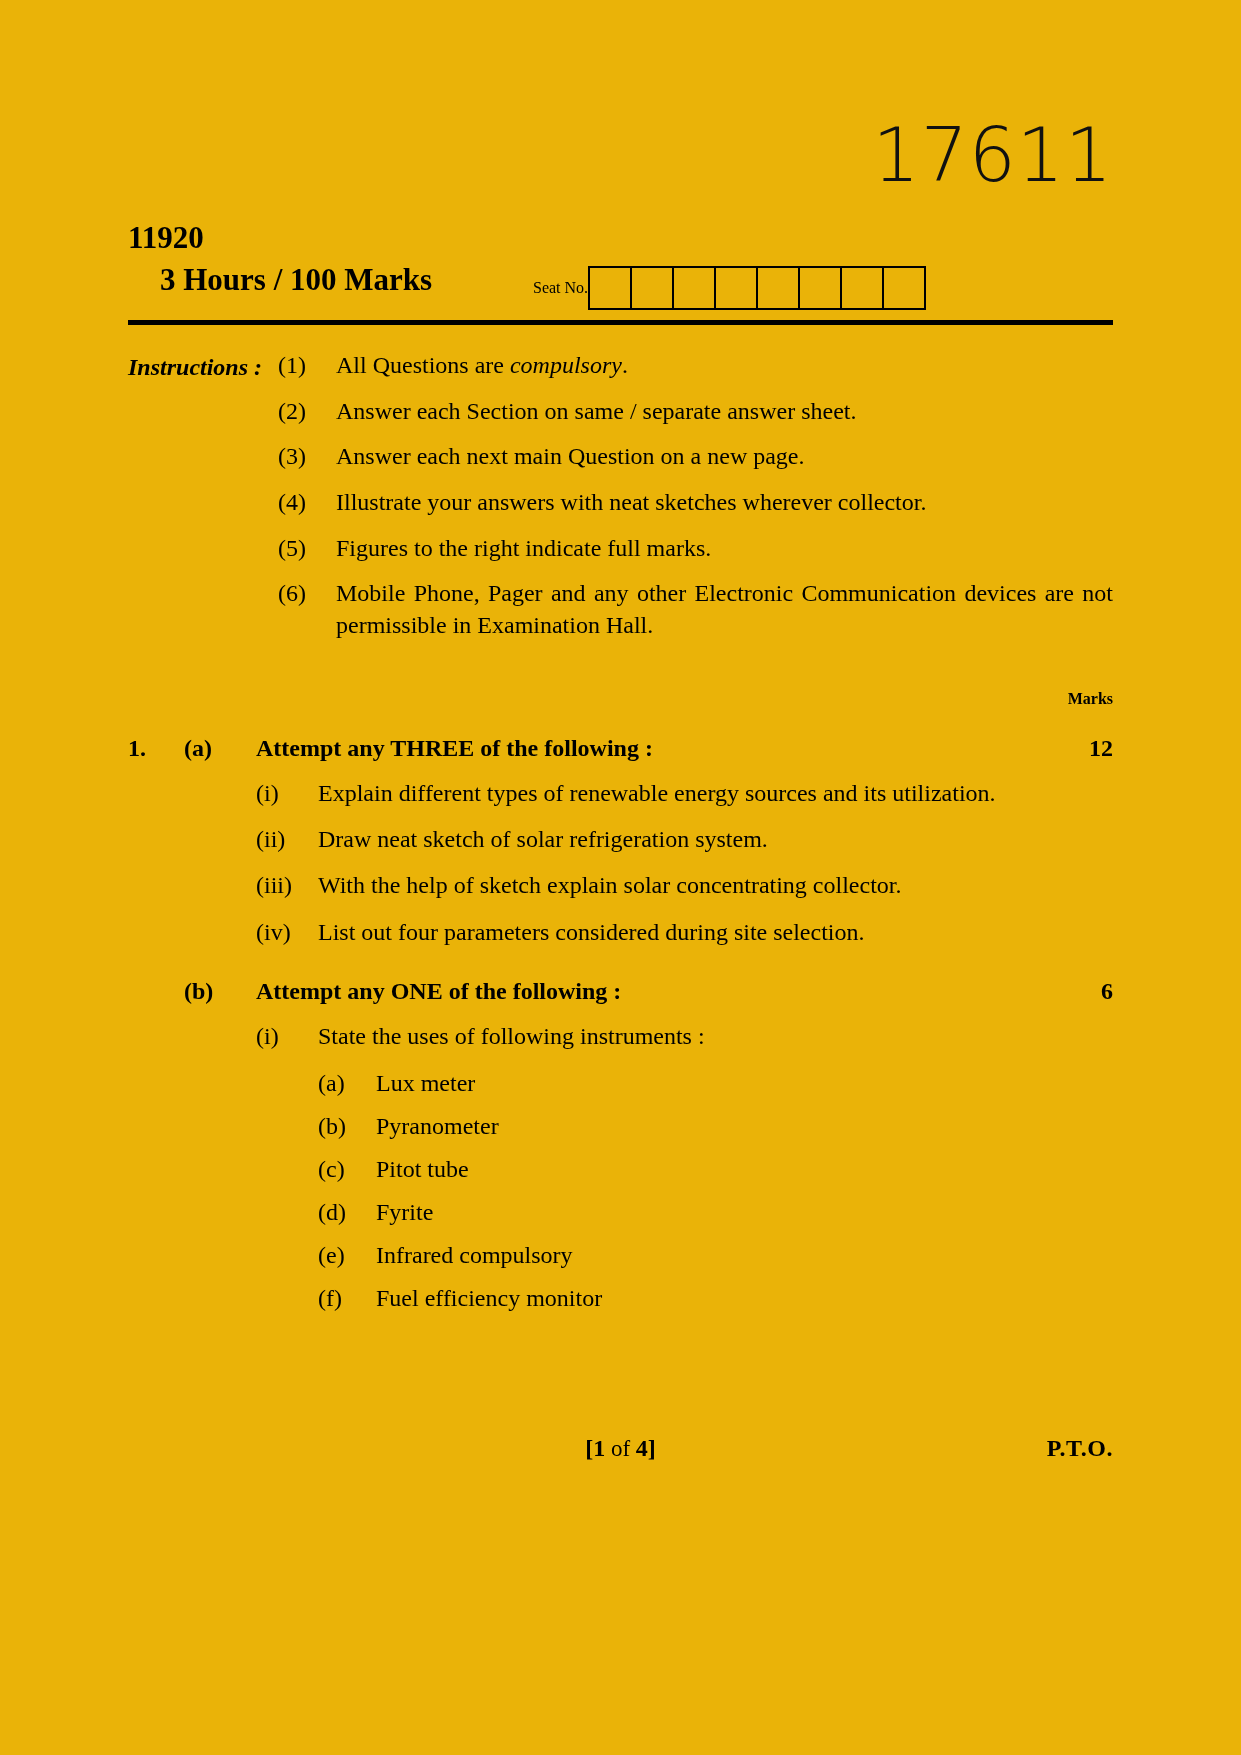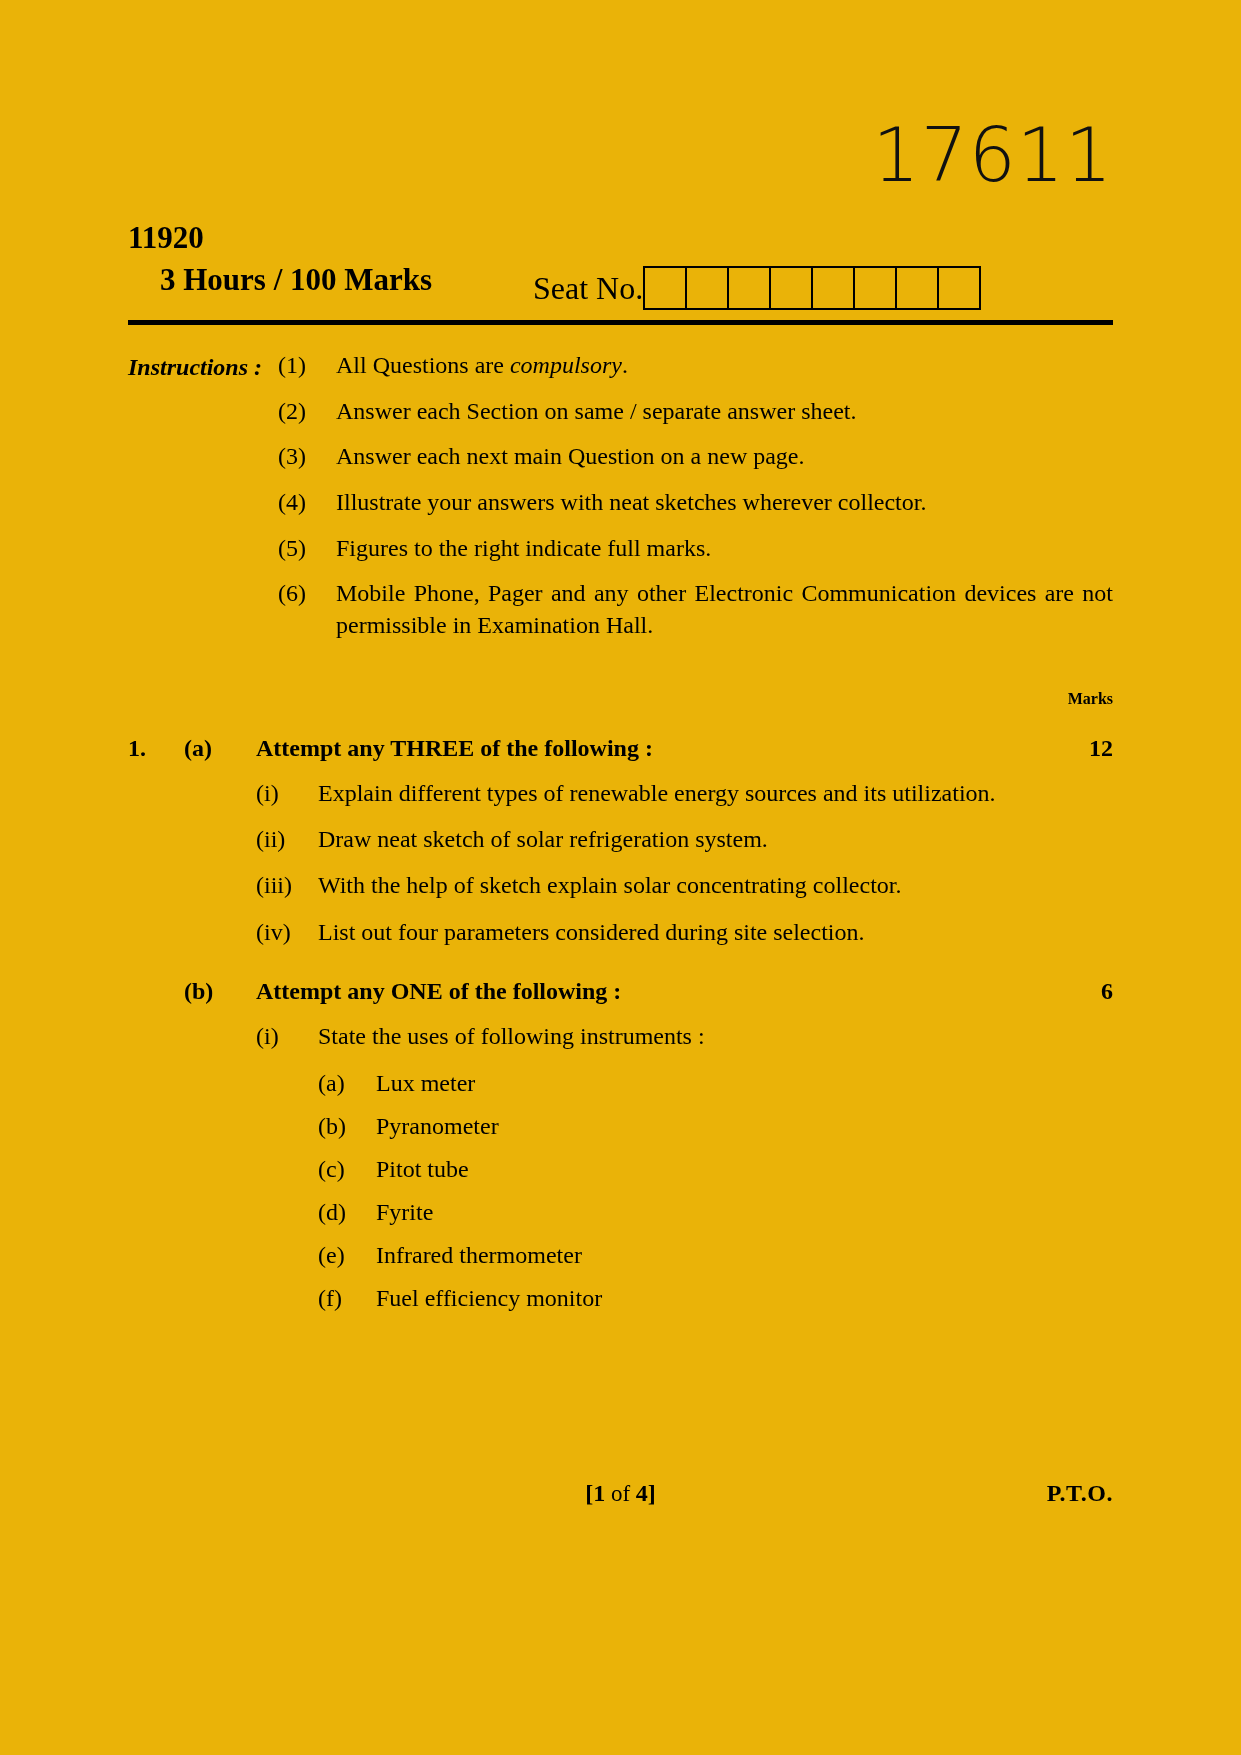--- a/index.html
+++ b/index.html
@@ -54,21 +54,21 @@
     margin-left: 32px;
   }
   .seat-wrap {
     position: absolute;
     left: 405px;
     top: 266px;
     display: flex;
     align-items: center;
   }
   .seat-label {
-    font-size: 32px;
+    font-size: 16px;
     margin-right: 0;
     white-space: nowrap;
   }
   .seat-grid {
     display: flex;
     border: 2.5px solid #000;
     border-right: none;
     height: 40px;
   }
   .seat-cell {
@@ -205,21 +205,21 @@
   }
   .inst-text {
     flex: 1;
     font-size: 24px;
   }
 
   
   .footer {
     position: absolute;
     left: 0px;
-    top: 1480px;
+    top: 1435px;
     width: 985px;
     height: 40px;
   }
   .page-indicator {
     position: absolute;
     left: 0;
     top: 0;
     width: 985px;
     text-align: center;
     font-size: 24px;
@@ -348,21 +348,21 @@
             <div class="inst-row">
               <span class="inst-num">(c)</span>
               <span class="inst-text">Pitot tube</span>
             </div>
             <div class="inst-row">
               <span class="inst-num">(d)</span>
               <span class="inst-text">Fyrite</span>
             </div>
             <div class="inst-row">
               <span class="inst-num">(e)</span>
-              <span class="inst-text">Infrared thermometer</span>
+              <span class="inst-text">Infrared compulsory</span>
             </div>
             <div class="inst-row">
               <span class="inst-num">(f)</span>
               <span class="inst-text">Fuel efficiency monitor</span>
             </div>
           </div>
       </div>
 
     </div>
 

